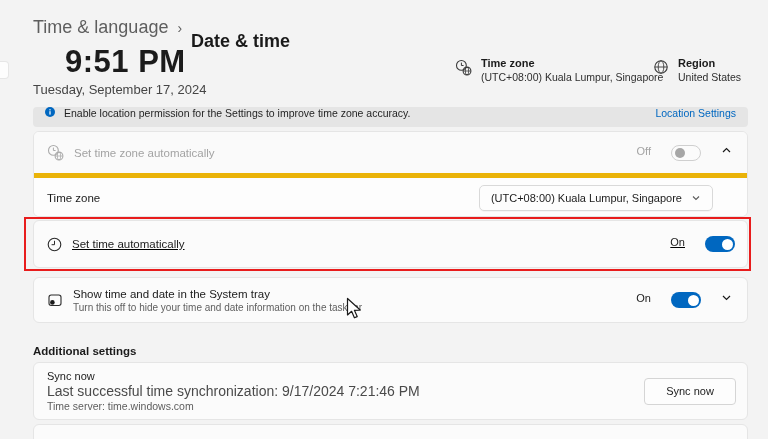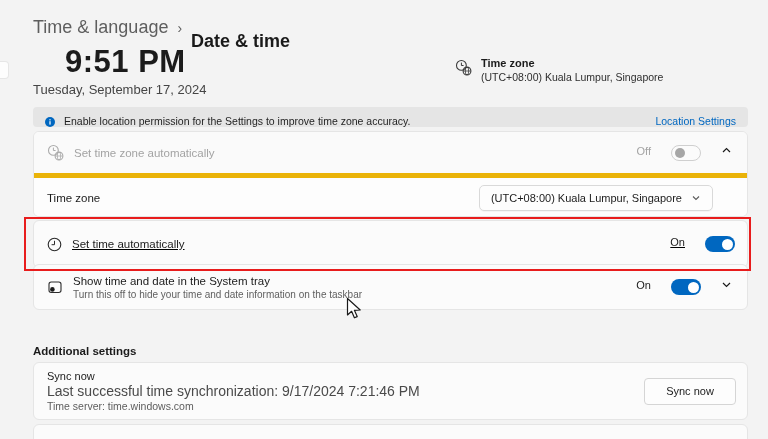--- a/index.html
+++ b/index.html
@@ -23,21 +23,21 @@
   
   .info-group { position:absolute; display:flex; align-items:flex-start; gap:9px; }
   .info-group.tz { left:455px; top:56px; }
   .info-group.rg { left:653px; top:56px; }
   .info-group svg { margin-top:3px; }
   .info-label { font-size:11px; font-weight:700; color:#1b1b1b; line-height:14px; }
   .info-value { font-size:10.5px; color:#2e2e2e; line-height:14px; }
 
   
   .banner { position:absolute; left:33px; top:107px; width:715px; height:20px; background:#e5e5e5;
-    border-radius:4px; display:flex; align-items:flex-end; padding:0 12px; gap:9px; }
+    border-radius:4px; display:flex; align-items:flex-start; padding:0 12px; gap:9px; }
   .banner-text { font-size:10.5px; color:#1f1f1f; }
   .banner-link { margin-left:auto; font-size:10.5px; color:#0067c0; cursor:pointer; }
 
   
   .card { position:absolute; left:33px; width:715px; background:#fbfbfb;
     border:1px solid #e5e5e5; border-radius:6px; }
   .row { display:flex; align-items:center; height:100%; padding:0 15px 0 13px; gap:10px; }
   .row-title { font-size:11.5px; color:#1b1b1b; }
   .row-sub { font-size:10px; color:#5f5f5f; margin-top:2px; }
   .right { margin-left:auto; display:flex; gap:20px; }
@@ -50,21 +50,21 @@
   .exp-header .row-title { color:#a3a3a3; }
   .exp-body { height:39px; background:#fdfdfd; }
   .exp-body .row { padding:0 34px 0 13px; }
   .exp-body .row-title { margin-left:0; padding-left:0; }
 
   .dropdown { margin-left:auto; height:26px; min-width:201px; background:#fdfdfd; border:1px solid #d9d9d9;
     border-radius:5px; display:flex; align-items:center; justify-content:center; gap:9px; padding:0 11px;
     font-size:11px; color:#1b1b1b; cursor:pointer; box-shadow:0 1px 0 rgba(0,0,0,0.03); }
 
   .card.set-time { top:220px; height:48px;text-decoration:underline; }
-  .card.tray { top:264px; height:46px; }
+  .card.tray { top:277px; height:46px; }
 
   .highlight-rect { position:absolute; left:24px; top:217px; width:727px; height:54px;
     border:2px solid #e81c1c; pointer-events:none; z-index:5; }
 
   
   .toggle { position:relative; width:30px; height:16px; border-radius:9px; cursor:pointer; }
   .toggle.on { background:#0067c0; }
   .toggle.on .knob { position:absolute; right:2.5px; top:2.5px; width:11px; height:11px; border-radius:50%; background:#ffffff; }
   .toggle.off { background:#fbfbfb; border:1px solid #cfcfcf; }
   .toggle.off .knob { position:absolute; left:2.5px; top:2px; width:10px; height:10px; border-radius:50%; background:#a6a6a6; }
@@ -107,20 +107,31 @@
       <circle cx="12" cy="12" r="3.9" fill="none" stroke="#3a3a3a" stroke-width="1.1"></circle>
       <ellipse cx="12" cy="12" rx="1.7" ry="3.9" fill="none" stroke="#3a3a3a" stroke-width="0.8"></ellipse>
       <line x1="8.2" y1="12" x2="15.8" y2="12" stroke="#3a3a3a" stroke-width="0.8"></line>
     </svg>
     <div>
       <div class="info-label">Time zone</div>
       <div class="info-value">(UTC+08:00) Kuala Lumpur, Singapore</div>
     </div>
   </div>
 
+  <div class="info-group rg">
+    <svg width="16" height="16" viewBox="0 0 16 16">
+      <circle cx="8" cy="8" r="6.2" fill="none" stroke="#3a3a3a" stroke-width="1.1"></circle>
+      <ellipse cx="8" cy="8" rx="2.8" ry="6.2" fill="none" stroke="#3a3a3a" stroke-width="0.9"></ellipse>
+      <line x1="1.8" y1="8" x2="14.2" y2="8" stroke="#3a3a3a" stroke-width="0.9"></line>
+    </svg>
+    <div>
+      <div class="info-label">Region</div>
+      <div class="info-value">United States</div>
+    </div>
+  </div>
 
   <div class="banner">
     <svg width="10" height="10" viewBox="0 0 10 10">
       <circle cx="5" cy="5" r="5" fill="#0067c0"></circle>
       <rect x="4.4" y="4.2" width="1.2" height="3.4" fill="#ffffff"></rect>
       <rect x="4.4" y="2.2" width="1.2" height="1.2" fill="#ffffff"></rect>
     </svg>
     <span class="banner-text">Enable location permission for the Settings to improve time zone accuracy.</span>
     <span class="banner-link">Location Settings</span>
   </div>

